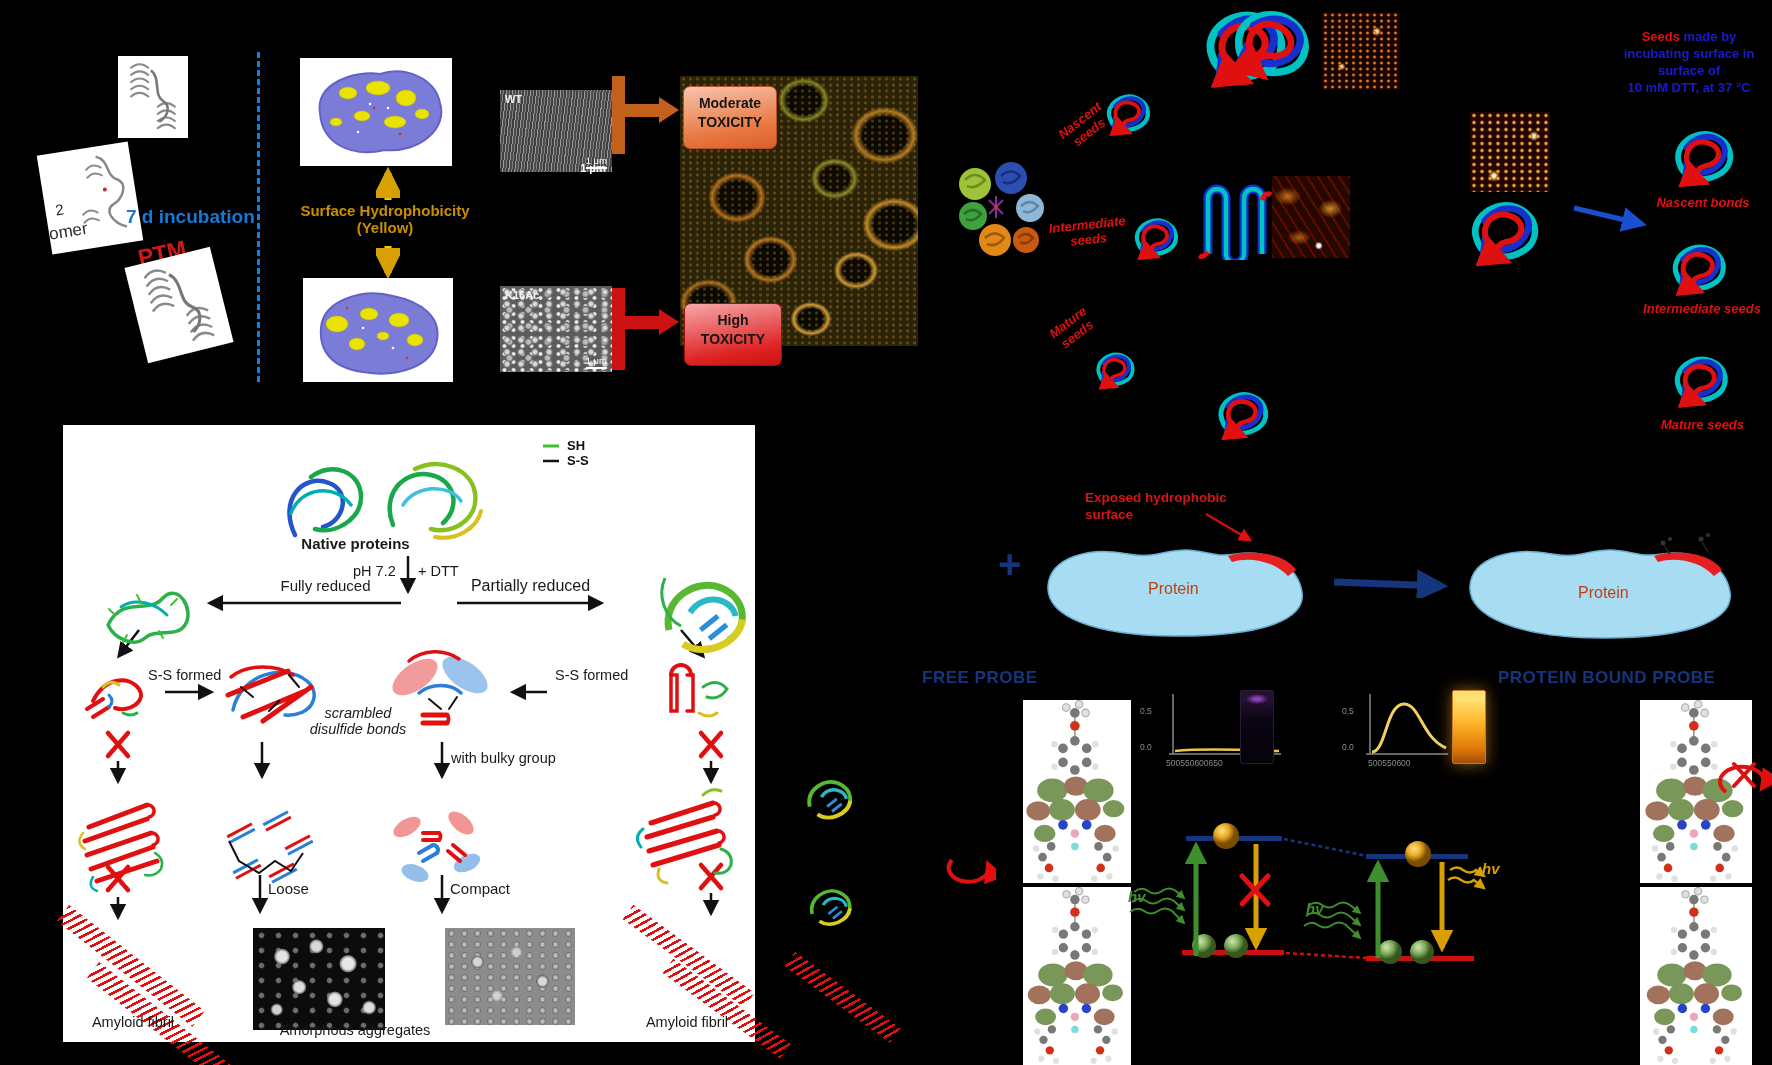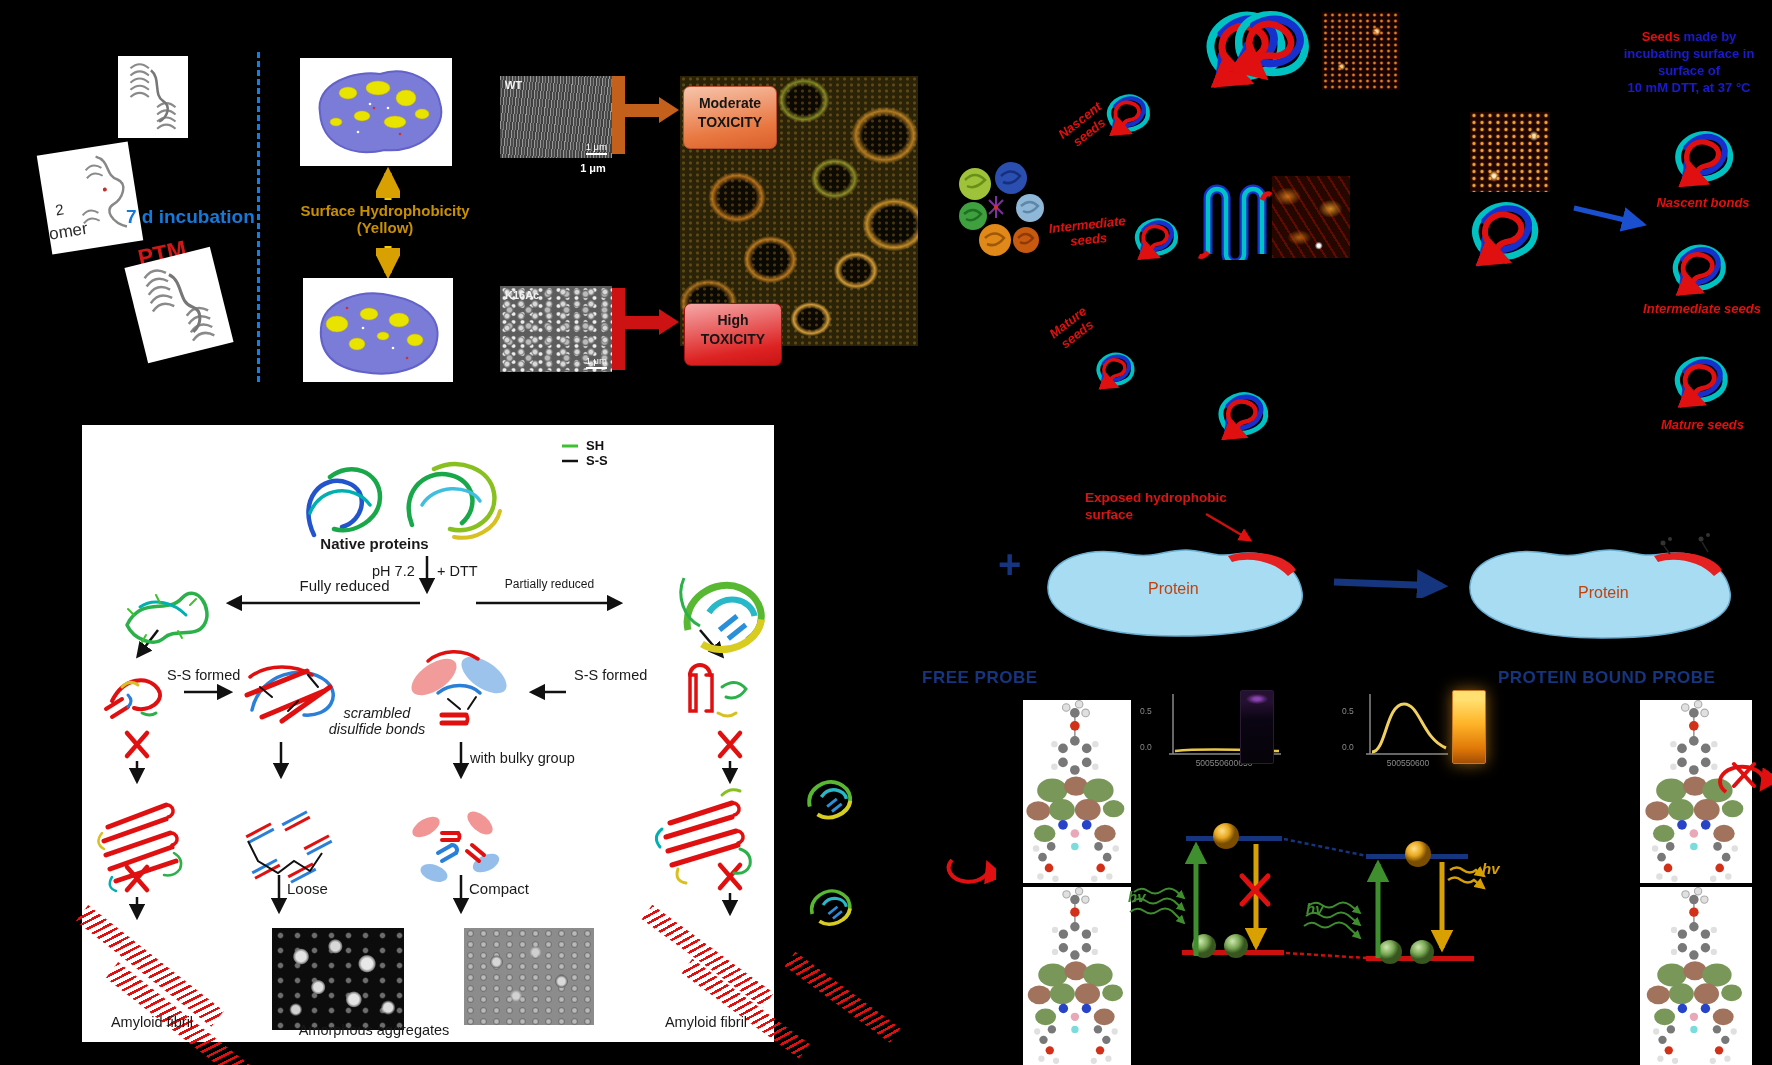--- a/index.html
+++ b/index.html
@@ -65,21 +65,21 @@
     background-size:8px 7px,auto,auto;background-repeat:repeat,no-repeat,no-repeat;}
   .afm3{background-color:#250700;
     background-image:
       radial-gradient(ellipse 18px 12px at 20% 25%, rgba(225,125,25,.85), transparent 75%),
       radial-gradient(ellipse 16px 12px at 75% 40%, rgba(240,160,40,.85), transparent 75%),
       radial-gradient(ellipse 16px 10px at 35% 75%, rgba(215,115,20,.8), transparent 75%),
       radial-gradient(circle 4px at 60% 85%, #fff 40%, transparent 100%),
       repeating-linear-gradient(58deg, rgba(100,12,0,.9) 0 2px, transparent 2px 9px);
     background-repeat:no-repeat,no-repeat,no-repeat,no-repeat,repeat;}
   
-  #panelD{position:absolute;left:63px;top:425px;width:692px;height:617px;background:#fff;margin-left:19px;}
+  #panelD{position:absolute;left:63px;top:425px;width:692px;height:617px;background:#fff;}
   .pd{position:absolute;color:#1a1a1a;font-size:14.5px;}
   .pdb{font-weight:bold;}
   .legrow{display:flex;align-items:center;gap:6px;font-size:13px;font-weight:bold;color:#111;}
   .emd1{background-color:#0c0c0c;
     background-image:
       radial-gradient(circle 10px at 22% 28%, #e2e2e2 50%, #828282 72%, transparent 82%),
       radial-gradient(circle 9px at 48% 18%, #d8d8d8 50%, #777 72%, transparent 82%),
       radial-gradient(circle 11px at 72% 35%, #e8e8e8 50%, #888 72%, transparent 82%),
       radial-gradient(circle 9px at 35% 58%, #ddd 50%, #7a7a7a 72%, transparent 82%),
       radial-gradient(circle 10px at 62% 70%, #e4e4e4 50%, #808080 72%, transparent 82%),
@@ -97,21 +97,21 @@
       radial-gradient(circle, rgba(230,230,230,.5) 1.6px, rgba(90,90,90,.45) 3px, transparent 4px);
     background-size:auto,auto,auto,auto,13px 11px;
     background-repeat:no-repeat,no-repeat,no-repeat,no-repeat,repeat;}
   .rfib{position:absolute;background:repeating-linear-gradient(115deg,#e01010 0 2.5px,transparent 2.5px 6.5px);transform-origin:left center;}
   
   .probehdr{color:#16357f;font-weight:bold;font-size:17px;letter-spacing:.5px;}
   .molbox{position:absolute;background:#fff;}
   .hv-g{color:#3f8f2f;font-weight:bold;font-style:italic;font-size:15px;}
   .hv-y{color:#d8a000;font-weight:bold;font-style:italic;font-size:15px;}
   .tick{color:#8a8a8a;font-size:8.5px;}
-  .tickrow{position:absolute;display:flex;justify-content:center;}
+  .tickrow{position:absolute;display:flex;justify-content:flex-start;}
   .cuv1{position:absolute;border-radius:2px;border:1px solid #2a1a33;
     background:linear-gradient(180deg,#241030 0 16%,#0a0512 40%,#060309);}
   .cuv1::before{content:"";position:absolute;left:15%;top:4%;width:70%;height:14%;border-radius:50%;
     background:radial-gradient(ellipse,#8a44b0 20%,rgba(90,40,120,.4) 60%,transparent 80%);}
   .cuv2{position:absolute;border-radius:2px;border:1px solid #c87820;
     background:linear-gradient(180deg,#ffe070 0 12%,#ffb428 45%,#e07808 80%,#a34e04);
     box-shadow:0 0 16px rgba(255,170,40,.55);}
   .protein-lbl{color:#c2410c;font-size:16px;}
   .expose{color:#d81414;font-weight:bold;font-size:13.5px;line-height:1.25;}
   .plus{color:#16357f;font-weight:bold;font-size:40px;}
@@ -312,21 +312,21 @@
           <circle cx="60" cy="50" r="1.3"></circle>
           <circle cx="90" cy="70" r="1.3"></circle>
         </g>
       <g fill="#d03030">
           <circle cx="44" cy="30" r="1.3"></circle>
           <circle cx="104" cy="80" r="1.3"></circle>
         </g>
     </svg>
   </div>
 
-  <div class="emimg em-wt" style="left:500px;top:76px;width:112px;height:82px;">
+  <div class="emimg em-wt" style="left:500px;top:90px;width:112px;height:82px;">
     <div class="emlabel">WT</div>
     <div class="emscale">1 μm</div>
   </div>
   <div class="txt scale-below ctr" style="left:572px;top:162px;width:42px;">1 μm</div>
   <div class="abs" style="left:612px;top:76px;width:13px;height:78px;background:#c2601c;"></div>
   <div class="abs" style="left:625px;top:104px;width:34px;height:13px;background:#c2601c;"></div>
   <div class="abs" style="left:659px;top:97px;width:0;height:0;border-left:20px solid #c2601c;border-top:13px solid transparent;border-bottom:13px solid transparent;"></div>
 
   <div class="fluor" style="left:680px;top:76px;width:238px;height:270px;"></div>
 
@@ -624,21 +624,21 @@
     <div class="rfib" style="left:0px;top:478px;width:172px;height:20px;transform:rotate(38deg);"></div>
     <div class="rfib" style="left:30px;top:535px;width:170px;height:20px;transform:rotate(38deg);"></div>
     <div class="rfib" style="left:565px;top:478px;width:150px;height:18px;transform:rotate(36deg);"></div>
     <div class="rfib" style="left:605px;top:532px;width:145px;height:18px;transform:rotate(36deg);"></div>
 
     
     <div class="pd pdb ctr" style="left:200px;top:110px;width:185px;font-size:15px;">Native proteins</div>
     <div class="pd" style="left:290px;top:138px;">pH 7.2</div>
     <div class="pd" style="left:355px;top:138px;">+ DTT</div>
     <div class="pd ctr" style="left:190px;top:152px;width:145px;font-size:15px;">Fully reduced</div>
-    <div class="pd ctr" style="left:390px;top:152px;width:155px;font-size:12px;">Partially reduced</div>
+    <div class="pd ctr" style="left:390px;top:152px;width:155px;font-size:16px;">Partially reduced</div>
     <div class="pd" style="left:85px;top:242px;">S-S formed</div>
     <div class="pd" style="left:492px;top:242px;">S-S formed</div>
     <div class="pd ctr" style="left:225px;top:280px;width:140px;font-style:italic;">
       <div>scrambled</div>
       <div>disulfide bonds</div>
     </div>
     <div class="pd" style="left:388px;top:325px;">with bulky group</div>
     <div class="pd" style="left:205px;top:455px;font-size:15px;">Loose</div>
     <div class="pd" style="left:387px;top:455px;font-size:15px;">Compact</div>
     <div class="pd ctr" style="left:5px;top:589px;width:130px;">Amyloid fibril</div>

